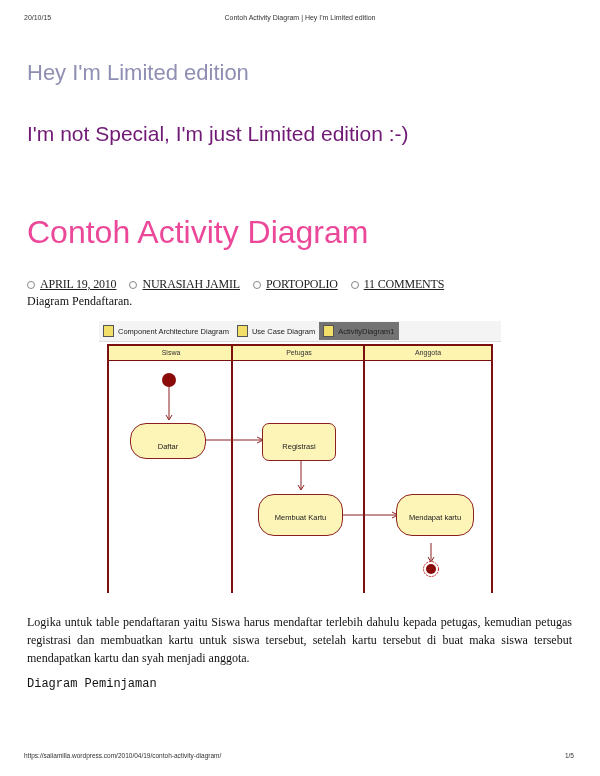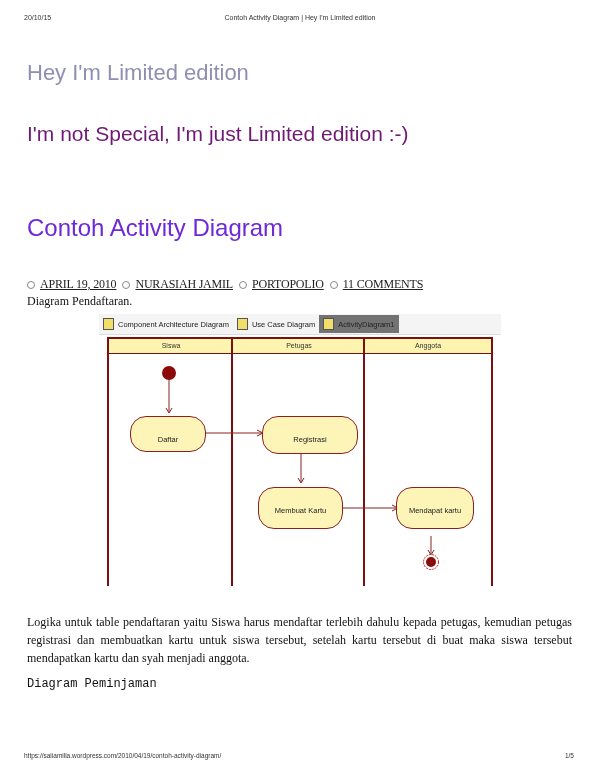--- a/index.html
+++ b/index.html
@@ -2,26 +2,26 @@
 <html><head>
 <meta charset="utf-8">
 <style>
   html, body { margin:0; padding:0; background:#fff; }
   body { width:600px; height:776px; position:relative; overflow:hidden; font-family:"Liberation Serif", serif; color:#111; }
   .hdr { position:absolute; top:14px; font-family:"Liberation Sans", sans-serif; font-size:7px; color:#333; }
   .hdr-date { left:24px; }
   .hdr-title { left:0; width:600px; text-align:center; }
   .site-title { position:absolute; left:27px; top:60px; font-family:"Liberation Sans", sans-serif; font-size:22px; color:#8f8fb4; }
   .site-tag { position:absolute; left:27px; top:122px; font-family:"Liberation Sans", sans-serif; font-size:21px; color:#701a75; }
-  .post-title { position:absolute; left:27px; top:214px; font-family:"Liberation Sans", sans-serif; font-size:24px; color:#6d28d9; }
+  .post-title { position:absolute; left:27px; top:214px; font-family:"Liberation Sans", sans-serif; font-size:32px; color:#ec4899; }
   .meta { position:absolute; left:27px; top:277px; font-size:12px; white-space:nowrap; }
   .meta .ic { display:inline-block; width:6px; height:6px; border:1px solid #888; border-radius:50%; vertical-align:-1px; margin:0 5px 0 0; }
-  .meta a { color:#222; text-decoration:underline; margin-right:3px; letter-spacing:-0.2px; }
+  .meta a { color:#222; text-decoration:underline; margin-right:10px; letter-spacing:-0.2px; }
   .caption1 { position:absolute; left:27px; top:294px; font-size:12px; }
-  .fig { position:absolute; left:99px; top:314px; width:402px; height:272px; background:#fff; }
+  .fig { position:absolute; left:99px; top:321px; width:402px; height:272px; background:#fff; }
   .tabs { height:20px; background:#f4f4f4; border-bottom:1px solid #ddd; font-family:"Liberation Sans", sans-serif; font-size:7.5px; color:#222; display:flex; align-items:center; }
   .tab { display:flex; align-items:center; padding:0 4px; height:18px; }
   .tab.active { background:#737373; }
   .tab .ti { width:9px; height:10px; border:1px solid #555; background:#f2df6a; margin-right:4px; }
   .canvas { position:absolute; top:22px; left:0; right:0; bottom:0;
     background-image: radial-gradient(#bbb 0.6px, transparent 0.7px); background-size:6px 6px; }
   .lanes { position:absolute; left:8px; top:1px; width:384px; height:249px; }
   .lane { position:absolute; top:0; height:249px; border-left:2px solid #7a1010; }
   .lane.last { border-right:2px solid #7a1010; }
   .lane-h { height:14px; background:#fdf4b0; border-top:2px solid #7a1010; border-bottom:1px solid #7a1010; font-family:"Liberation Sans", sans-serif; font-size:7px; text-align:center; line-height:14px; color:#333; }
@@ -88,21 +88,21 @@
       <line x1="202" y1="117" x2="202" y2="146" stroke="#8b2020" stroke-width="1"></line>
       <polyline points="199,142 202,147 205,142" fill="none" stroke="#8b2020"></polyline>
       <line x1="244" y1="172" x2="298" y2="172" stroke="#8b2020" stroke-width="1"></line>
       <polyline points="293,169 299,172 293,175" fill="none" stroke="#8b2020"></polyline>
       <line x1="332" y1="200" x2="332" y2="218" stroke="#8b2020" stroke-width="1"></line>
       <polyline points="329,214 332,219 335,214" fill="none" stroke="#8b2020"></polyline>
       <circle cx="332" cy="226" r="7.5" fill="#fff" stroke="#c02020" stroke-dasharray="2,1"></circle>
       <circle cx="332" cy="226" r="5" fill="#8b0a0a"></circle>
     </svg>
     <div class="node" style="left:31px;top:80px;width:76px;height:36px;">Daftar</div>
-    <div class="node" style="left:163px;top:80px;width:96px;height:38px;">Registrasi</div>
+    <div class="node" style="left:163px;top:80px;width:74px;height:38px;border-radius:7px;">Registrasi</div>
     <div class="node" style="left:297px;top:151px;width:78px;height:42px;">Mendapat kartu</div>
     <div class="node" style="left:159px;top:151px;width:85px;height:42px;">Membuat Kartu</div>
   </div>
 </div>
 
 <div class="body-p">Logika untuk table pendaftaran yaitu Siswa harus mendaftar terlebih dahulu kepada petugas, kemudian petugas registrasi dan membuatkan kartu untuk siswa tersebut, setelah kartu tersebut di buat maka siswa tersebut mendapatkan kartu dan syah menjadi anggota.</div>
 <div class="caption2">Diagram Peminjaman</div>
 
 <div class="ftr ftr-url">https://saiiamilla.wordpress.com/2010/04/19/contoh-activity-diagram/</div>
 <div class="ftr ftr-page">1/5</div>

